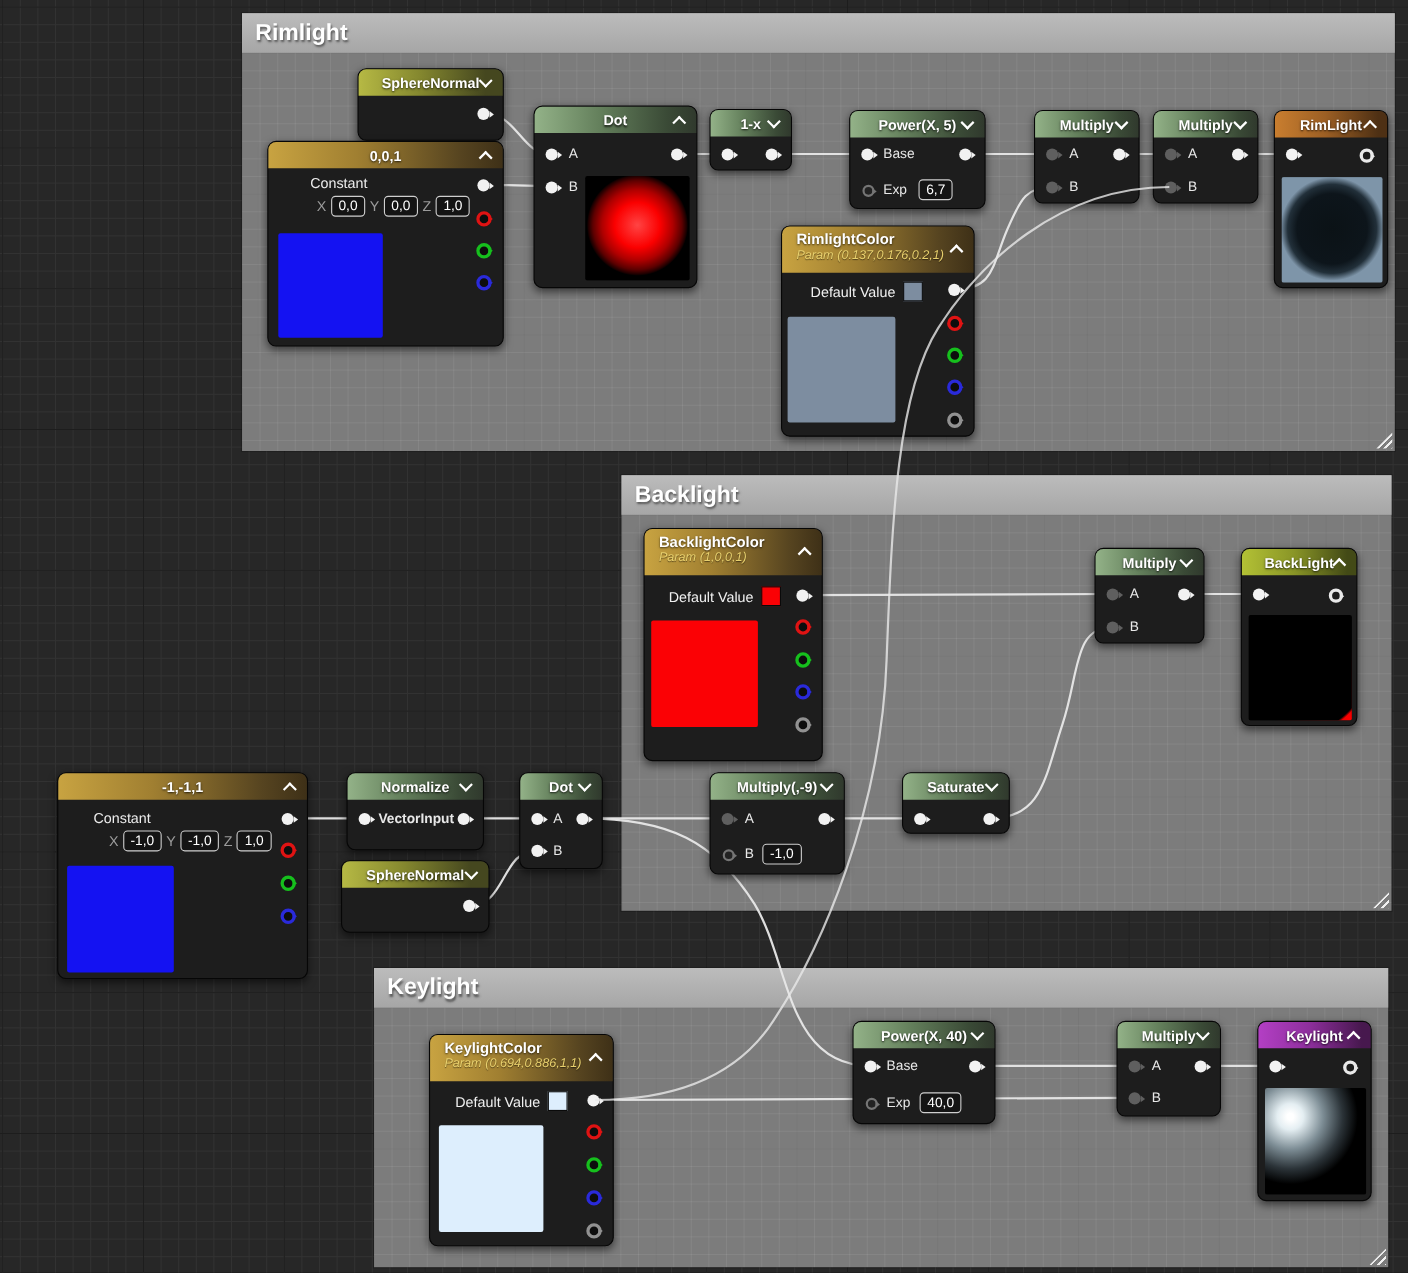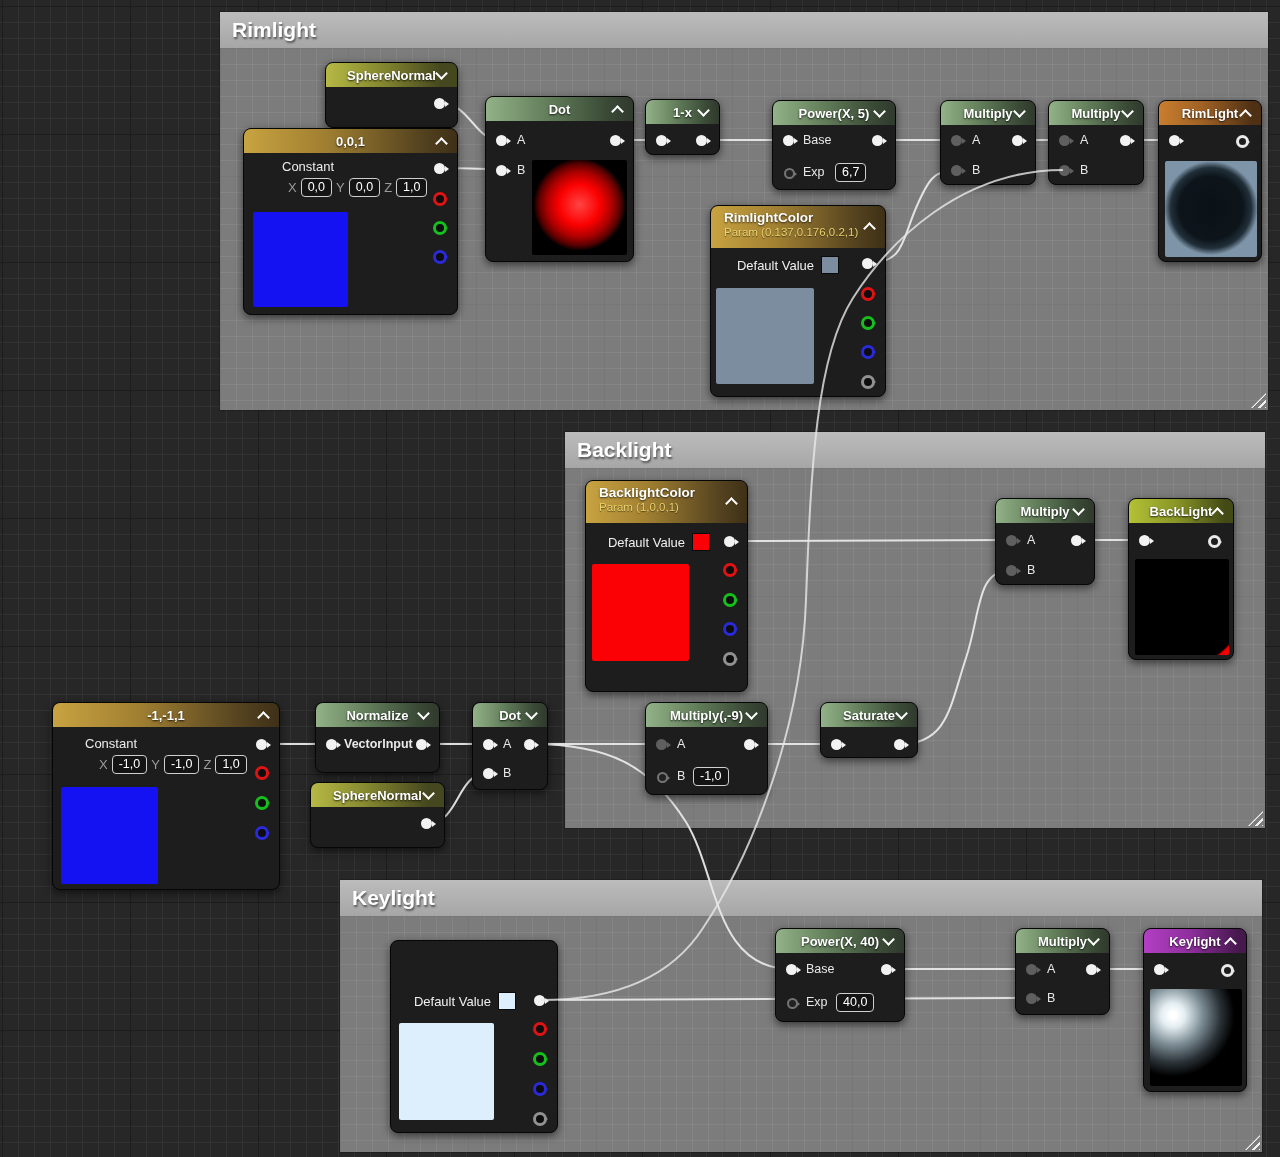--- a/index.html
+++ b/index.html
@@ -31,21 +31,21 @@
   .wires{position:absolute;left:0;top:0;z-index:2;pointer-events:none;}
   .wires.over{z-index:4;}
   .wires path{stroke:#e8e8e8;stroke-width:2;fill:none;opacity:.95;}
   
   .node{position:absolute;background:#1d1d1d;border:1px solid #060606;border-radius:8px;
     box-shadow:0 3px 8px rgba(0,0,0,.55);z-index:3;box-sizing:border-box;}
   .nhead{position:relative;height:24px;border-radius:7px 7px 0 0;display:flex;align-items:center;
     justify-content:center;color:#fff;font-size:13px;font-weight:bold;text-shadow:0 1px 2px rgba(0,0,0,.8);}
   .phead{position:relative;height:42px;border-radius:7px 7px 0 0;padding:4px 0 0 13px;box-sizing:border-box;color:#fff;}
   .ptitle{font-size:13.5px;font-weight:bold;text-shadow:0 1px 2px rgba(0,0,0,.7);}
-  .psub{font-size:11.5px;color:#e8d06d;text-shadow:0 1px 1px rgba(0,0,0,.5);margin-top:1px;}
+  .psub{font-size:11.5px;font-style:italic;color:#e8d06d;text-shadow:0 1px 1px rgba(0,0,0,.5);margin-top:1px;}
   .chev{width:7px;height:7px;border-right:2px solid #fff;border-bottom:2px solid #fff;display:inline-block;}
   .chev.down{transform:rotate(45deg);}
   .chev.up{transform:rotate(-135deg);}
   .nhead .chev,.phead .chev{position:absolute;right:11px;}
   .nhead .chev.down{top:6px;} .nhead .chev.up{top:10px;} .phead .chev.up{top:18px;}
   .grad-green{background:linear-gradient(to right,#93b288 0%,#64805c 40%,#3a4a36 82%,#30392d 100%);}
   .grad-olive{background:linear-gradient(to right,#b6b944 0%,#85882f 42%,#45471f 88%);}
   .grad-gold{background:linear-gradient(to right,#c8a341 0%,#a07f31 38%,#564420 82%,#3e3017 100%);}
   .grad-orange{background:linear-gradient(to right,#c97e2f 0%,#9c5f24 45%,#4e3014 92%);}
   .grad-ygreen{background:linear-gradient(to right,#b3c135 0%,#8a9627 45%,#434a16 92%);}
@@ -345,20 +345,25 @@
   <div class="node" style="left:820px;top:702px;width:98px;height:56px;">
     <div class="nhead grad-green">
       <span>Saturate</span>
       <span class="chev down"></span>
     </div>
     <span class="pin white" style="left:10px;top:36px;"></span>
     <span class="pin white" style="right:12px;top:36px;"></span>
   </div>
 
   <div class="node" style="left:390px;top:940px;width:168px;height:193px;">
+    <div class="phead grad-gold">
+      <div class="ptitle">KeylightColor</div>
+      <div class="psub">Param (0.694,0.886,1,1)</div>
+      <span class="chev up"></span>
+    </div>
     <div class="defrow" style="left:0;top:51px;width:125px;">
       <span class="deflabel">Default Value</span>
       <span class="swatch" style="background-color: rgb(221, 238, 253);"></span>
     </div>
     <span class="pin white" style="right:12px;top:54px;"></span>
     <span class="pin cred" style="right:10px;top:81px;"></span>
     <span class="pin cgreen" style="right:10px;top:111px;"></span>
     <span class="pin cblue" style="right:10px;top:141px;"></span>
     <span class="pin cgray" style="right:10px;top:171px;"></span>
     <div class="preview" style="left: 8px; top: 82px; width: 95px; height: 97px; background-color: rgb(221, 238, 253);"></div>

